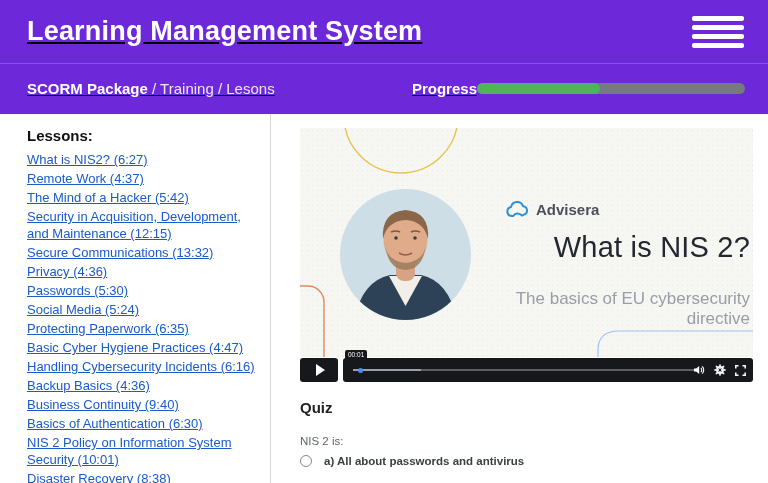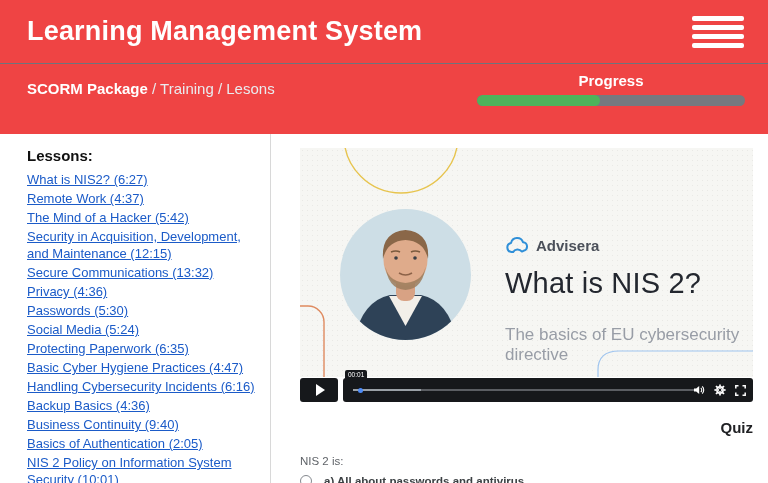--- a/index.html
+++ b/index.html
@@ -1,32 +1,32 @@
 <!DOCTYPE html>
 <html><head>
 <meta charset="utf-8">
 <style>
   * { margin:0; padding:0; box-sizing:border-box; }
   html,body { width:768px; height:483px; overflow:hidden; background:#fff;
               font-family:"Liberation Sans", sans-serif; }
   .page { position:relative; width:768px; height:483px; overflow:hidden; }
 
   
-  .topbar { background:#ef4444; height:134px; }
+  .topbar { background:#6d28d9; height:114px;text-decoration:underline; }
   .header-row { height:64px; display:flex; align-items:center;
                 justify-content:space-between; padding:0 24px 0 27px;
                 border-bottom:1px solid #6e747c; }
   .app-title { color:#fff; font-size:27px; font-weight:700; letter-spacing:.2px; }
   .hamburger { width:52px; padding:2px 0; cursor:pointer; }
   .hamburger .bar { height:5px; background:#fff; border-radius:2px; margin:4px 0; }
 
   .crumb-row { height:49px; display:flex; align-items:center; padding:0 23px 0 27px; }
   .crumb { color:#e9ebee; font-size:15px; white-space:nowrap; }
   .crumb .crumb-bold { font-weight:700; color:#fff; }
-  .progress-group { margin-left:auto; display:flex; align-items:center; gap:6px;flex-direction:column; }
+  .progress-group { margin-left:auto; display:flex; align-items:center; gap:0; }
   .progress-label { color:#fff; font-size:15px; font-weight:700; }
   .progress-track { width:268px; height:11px; border-radius:6px; background:#76797f; overflow:hidden; }
   .progress-fill { height:100%; border-radius:6px; background:#4eb35b; }
 
   
   .content { display:flex; height:369px; background:#fff; }
   .sidebar { width:271px; border-right:1px solid #d8d8d8; padding:13px 7px 0 27px;
              overflow:hidden; flex-shrink:0; }
   .lessons-heading { font-size:15px; font-weight:700; color:#111; margin-bottom:7px; }
   .lesson-link { display:block; color:#1b5bc8; text-decoration:underline;
@@ -35,21 +35,21 @@
   .main { flex:1; padding:14px 0 0 29px; }
 
   
   .video-frame { width:453px; }
   .video-slide { position:relative; width:453px; height:229px; overflow:hidden;
                  background-color:#f6f6f3;
                  background-image:radial-gradient(#e9e9e5 0.8px, transparent 0.8px);
                  background-size:5px 5px; }
   .deco { position:absolute; inset:0; width:100%; height:100%; }
   .presenter { position:absolute; left:40px; top:61px; width:131px; height:131px; }
-  .slide-text { position:absolute; left:205px; top:89px; width:245px; }
+  .slide-text { position:absolute; left:205px; top:73px; width:245px;text-align:right; }
   .brand-row { display:flex; align-items:center; gap:7px; }
   .brand-name { font-size:15px; font-weight:700; color:#4b505a; }
   .slide-title { font-size:29px; font-weight:500; color:#23272f; margin-top:13px;
                  letter-spacing:.2px; }
   .slide-subtitle { font-size:17px; color:#989da6; margin-top:25px; }
 
   .controls { display:flex; gap:5px; margin-top:1px; }
   .play-box { width:38px; height:24px; background:#16181b; border-radius:3px;
               display:flex; align-items:center; justify-content:center; cursor:pointer; }
   .play-tri { width:0; height:0; border-left:9px solid #fff;
@@ -61,21 +61,21 @@
               background:#5b5e63; cursor:pointer; }
   .buffered { position:absolute; left:0; top:0; height:2px; width:20%; background:#9aa0a6; }
   .playhead { position:absolute; left:1.5%; top:-1.5px; width:5px; height:5px;
               border-radius:50%; background:#4e8cf7; }
   .ctrl-icons { position:absolute; right:7px; top:0; height:24px; display:flex;
                 align-items:center; gap:9px; }
   .ctrl-icon { display:flex; align-items:center; cursor:pointer; }
 
   
   .quiz { margin-top:17px; width:453px; }
-  .quiz-heading { font-size:15px; font-weight:700; color:#202124;text-align:right; }
+  .quiz-heading { font-size:15px; font-weight:700; color:#202124; }
   .quiz-question { font-size:11.5px; color:#5f6368; margin-top:19px; }
   .quiz-option { display:flex; align-items:center; margin-top:8px; cursor:pointer; }
   .radio { width:12px; height:12px; border:1.5px solid #85898f; border-radius:50%;
            background:#fff; margin-right:12px; flex-shrink:0; }
   .opt-label { font-size:11.5px; font-weight:700; color:#3c4043; }
 </style>
 </head>
 <body>
 
 <div class="page">
@@ -114,21 +114,21 @@
           <a href="#" class="lesson-link">Security in Acquisition, Development, and Maintenance (12:15)</a>
           <a href="#" class="lesson-link">Secure Communications (13:32)</a>
           <a href="#" class="lesson-link">Privacy (4:36)</a>
           <a href="#" class="lesson-link">Passwords (5:30)</a>
           <a href="#" class="lesson-link">Social Media (5:24)</a>
           <a href="#" class="lesson-link">Protecting Paperwork (6:35)</a>
           <a href="#" class="lesson-link">Basic Cyber Hygiene Practices (4:47)</a>
           <a href="#" class="lesson-link">Handling Cybersecurity Incidents (6:16)</a>
           <a href="#" class="lesson-link">Backup Basics (4:36)</a>
           <a href="#" class="lesson-link">Business Continuity (9:40)</a>
-          <a href="#" class="lesson-link">Basics of Authentication (2:05)</a>
+          <a href="#" class="lesson-link">Basics of Authentication (6:30)</a>
           <a href="#" class="lesson-link">NIS 2 Policy on Information System Security (10:01)</a>
           <a href="#" class="lesson-link">Disaster Recovery (8:38)</a>
         </div>
     </div>
 
     <div class="main">
 
       <div class="video-frame">
         <div class="video-slide">
 

